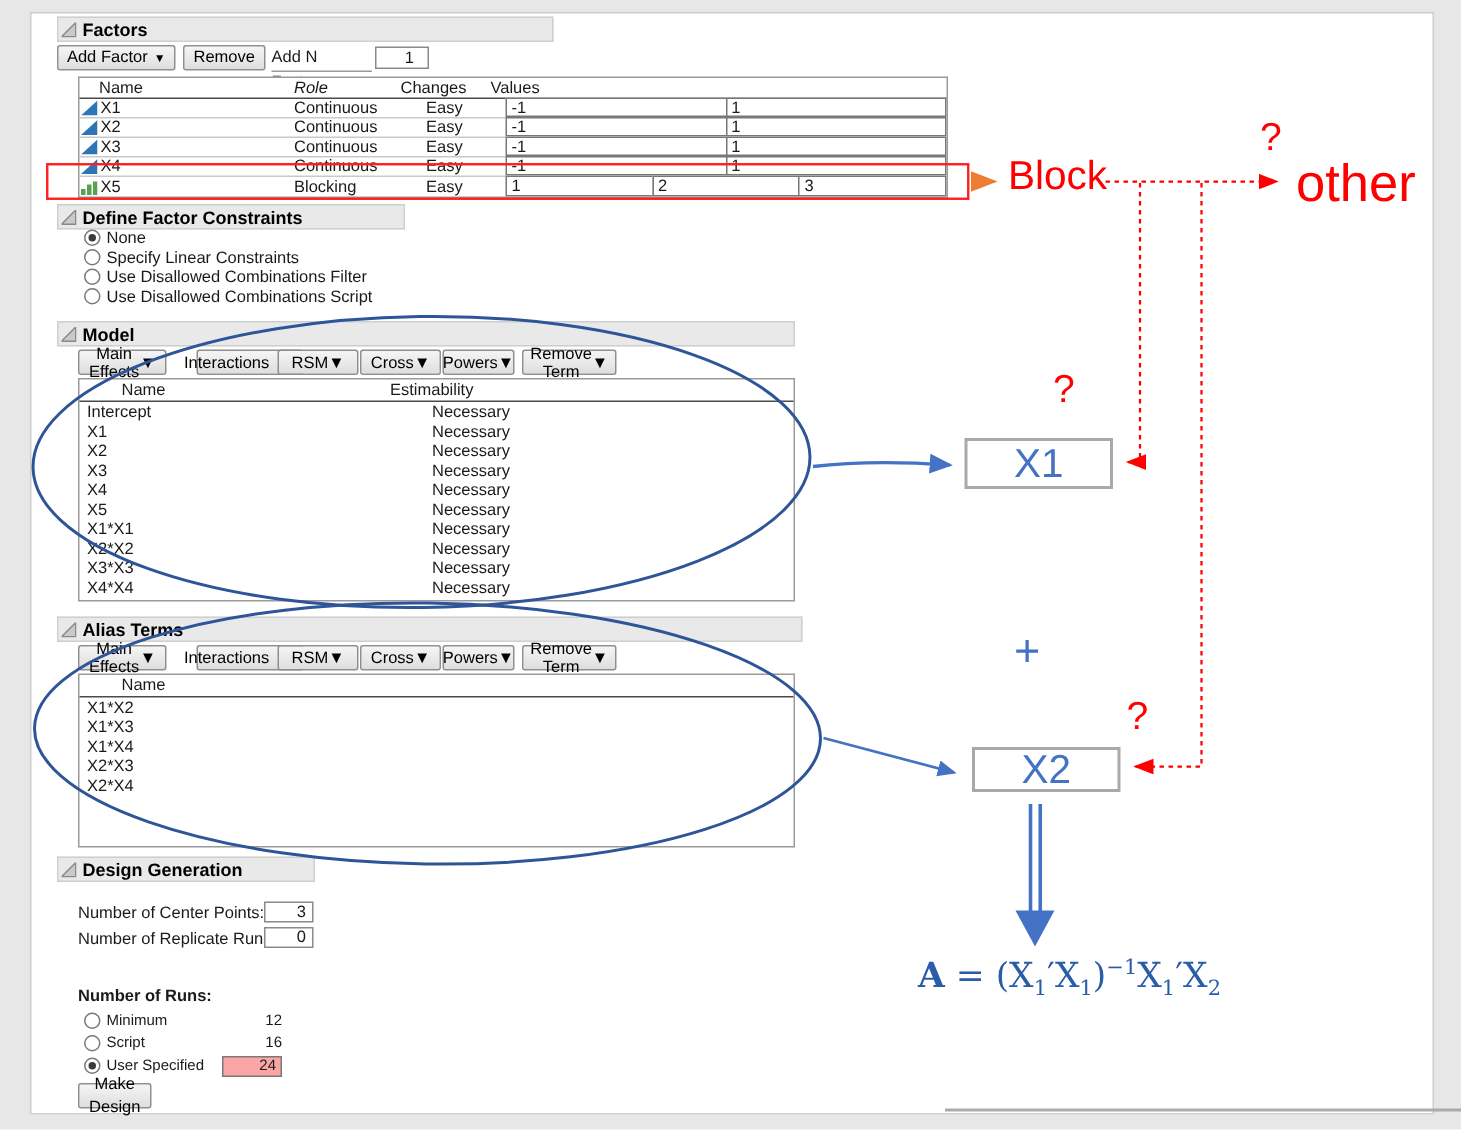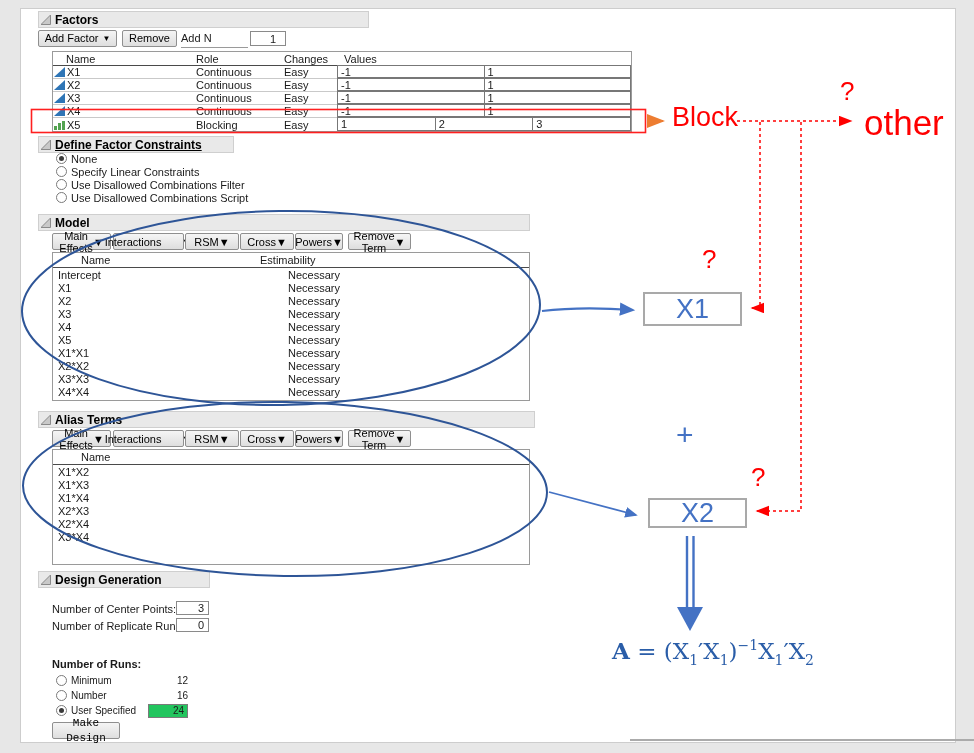--- a/index.html
+++ b/index.html
@@ -18,21 +18,21 @@
   .btn .dd{display:none;font-size:8px;margin-left:4px;}
   .btn .dd.on{display:inline;}
   
   .ibox{position:absolute;box-sizing:border-box;background:#fff;border:1px solid #8a8a8a;font-size:11px;
         display:flex;align-items:center;justify-content:flex-end;padding-right:4px;}
   
   #ftable{position:absolute;left:52px;top:51px;width:580px;background:#fff;border:1px solid #9a9a9a;box-sizing:border-box;font-size:11px;}
   .fhead{display:flex;height:13px;border-bottom:1px solid #4a4a4a;align-items:center;}
   .fhead span{display:block;}
   .fhead span:nth-of-type(1){width:143px;padding-left:13px;box-sizing:border-box;}
-  .fhead span:nth-of-type(2){width:88px;}
+  .fhead span:nth-of-type(2){width:71px;font-style:italic;}
   .fhead span:nth-of-type(3){width:54px;}
   .fhead span:nth-of-type(4){flex:1;padding-left:6px;}
   .frow{display:flex;height:13px;align-items:stretch;border-bottom:1px solid #c9c9c9;box-sizing:border-box;}
   .frow:last-of-type{border-bottom:none;}
   .fname{width:143px;display:flex;align-items:center;padding-left:1px;box-sizing:border-box;}
   .fname .ficon{display:none;margin-right:2px;}
   .fname .ficon.on{display:inline-flex;}
   .frole{width:88px;display:flex;align-items:center;}
   .fchg{width:54px;display:flex;align-items:center;}
   .fvals{flex:1;display:flex;}
@@ -42,39 +42,39 @@
   
   .radio{width:11px;height:11px;border:1px solid #7a7a7a;border-radius:50%;background:#fff;display:inline-block;position:relative;box-sizing:border-box;flex:none;}
   .radio.on::after{content:"";position:absolute;left:2px;top:2px;width:5px;height:5px;border-radius:50%;background:#3a3a3a;}
   .optrow{display:flex;align-items:center;height:13px;font-size:11px;}
   .optrow .radio{margin-right:4px;}
   
   .term-toolbar{position:absolute;width:362px;height:17px;}
   .term-toolbar button{position:absolute;top:0;height:17px;box-sizing:border-box;font-family:inherit;font-size:11px;color:#000;
        background:linear-gradient(#f5f5f5,#dedede);border:1px solid #8f8f8f;border-radius:2px;display:flex;align-items:center;justify-content:center;}
   .term-toolbar button:nth-of-type(1){left:0;width:59px;}
-  .term-toolbar button:nth-of-type(2){left:61px;width:71px;gap:20px;}
+  .term-toolbar button:nth-of-type(2){left:79px;width:71px;gap:20px;}
   .term-toolbar button:nth-of-type(3){left:133px;width:54px;}
   .term-toolbar button:nth-of-type(4){left:188px;width:54px;}
   .term-toolbar button:nth-of-type(5){left:243px;width:48px;}
   .term-toolbar button:nth-of-type(6){left:296px;width:63px;}
   
   .ttable{position:absolute;left:52px;width:478px;background:#fff;border:1px solid #9a9a9a;box-sizing:border-box;font-size:11px;}
   .thead{display:flex;height:14px;align-items:center;border-bottom:1px solid #4a4a4a;}
   .thead span:nth-of-type(1){padding-left:28px;width:202px;box-sizing:border-box;}
   .thead span:nth-of-type(2){padding-left:5px;}
   .trow{display:flex;height:13px;align-items:center;}
   .trow .tn{width:230px;padding-left:5px;box-sizing:border-box;}
   .trow .te{padding-left:5px;}
   
   .dlabel{position:absolute;font-size:11px;}
   .runsrow{display:flex;align-items:center;height:15px;width:132px;font-size:10px;}
   .runsrow .radio{margin-right:4px;}
   .runs-value{margin-left:auto;width:45px;text-align:right;}
-  .runs-value.on{width:40px;height:14px;border:1px solid #7a7a7a;background:#22c55e;box-sizing:border-box;line-height:12px;padding-right:3px;}
+  .runs-value.on{width:40px;height:14px;border:1px solid #7a7a7a;background:#fca5a5;box-sizing:border-box;line-height:12px;padding-right:3px;}
   
   .ann{position:absolute;z-index:6;font-family:"Liberation Sans",sans-serif;white-space:nowrap;}
   .ann-red{color:#ff0000;}
   .ann-blue{color:#4472c4;}
   .xbox{position:absolute;z-index:6;border:2px solid #a9a9a9;color:#4472c4;font-size:27px;text-align:center;background:transparent;}
   #overlay{position:absolute;left:0;top:0;z-index:5;pointer-events:none;}
   #formula{position:absolute;left:612px;top:637px;z-index:6;color:#2a5da8;font-family:"DejaVu Serif",serif;font-size:23px;}
   #formula .bld{font-weight:bold;}
   #formula sub{font-size:14px;}
   #formula sup{font-size:14px;}
@@ -206,21 +206,21 @@
           <span class="fchg">Easy</span>
           <span class="fvals">
             <span class="vcell">1</span>
             <span class="vcell">2</span>
             <span class="vcell v3 on">3</span>
           </span>
         </div>
       </div>
   </div>
 
-  <div class="tbar" style="left:38px;top:136px;width:196px;text-decoration:underline;">
+  <div class="tbar" style="left:38px;top:136px;width:232px;">
     <span class="tri">
       <svg width="10" height="10">
           <polygon points="0,9.5 9.5,9.5 9.5,0" fill="#c9c9c9" stroke="#8a8a8a" stroke-width="1"></polygon>
         </svg>
     </span>
     <span>Define Factor Constraints</span>
   </div>
   <div class="abs" style="left:56px;top:152px;">
 
       <div class="optrow">
@@ -402,23 +402,20 @@
         </div>
 
         <div class="trow">
           <span class="tn">X2*X3</span>
         </div>
 
         <div class="trow">
           <span class="tn">X2*X4</span>
         </div>
 
-        <div class="trow">
-          <span class="tn">X3*X4</span>
-        </div>
       </div>
   </div>
 
   <div class="tbar" style="left:38px;top:571px;width:172px;">
     <span class="tri">
       <svg width="10" height="10">
           <polygon points="0,9.5 9.5,9.5 9.5,0" fill="#c9c9c9" stroke="#8a8a8a" stroke-width="1"></polygon>
         </svg>
     </span>
     <span>Design Generation</span>
@@ -431,31 +428,31 @@
   <div class="abs" style="left:56px;top:673px;">
 
       <div class="runsrow">
         <span class="radio"></span>
         <span>Minimum</span>
         <span class="runs-value">12</span>
       </div>
 
       <div class="runsrow">
         <span class="radio"></span>
-        <span>Number</span>
+        <span>Script</span>
         <span class="runs-value">16</span>
       </div>
 
       <div class="runsrow">
         <span class="radio on"></span>
         <span>User Specified</span>
         <span class="runs-value on">24</span>
       </div>
     </div>
-  <button class="btn" style="left:52px;top:722px;width:68px;font-family:Liberation Mono, monospace;">
+  <button class="btn" style="left:52px;top:722px;width:49px;">
     <span>Make Design</span>
   </button>
 
   <div id="bottomline"></div>
 
   <svg id="overlay" width="974" height="753">
     <defs>
       <marker id="aRed" markerWidth="10" markerHeight="8" refX="8" refY="3.5" orient="auto">
         <path d="M0,0 L9,3.5 L0,7 Z" fill="#ff0000"></path>
       </marker>

